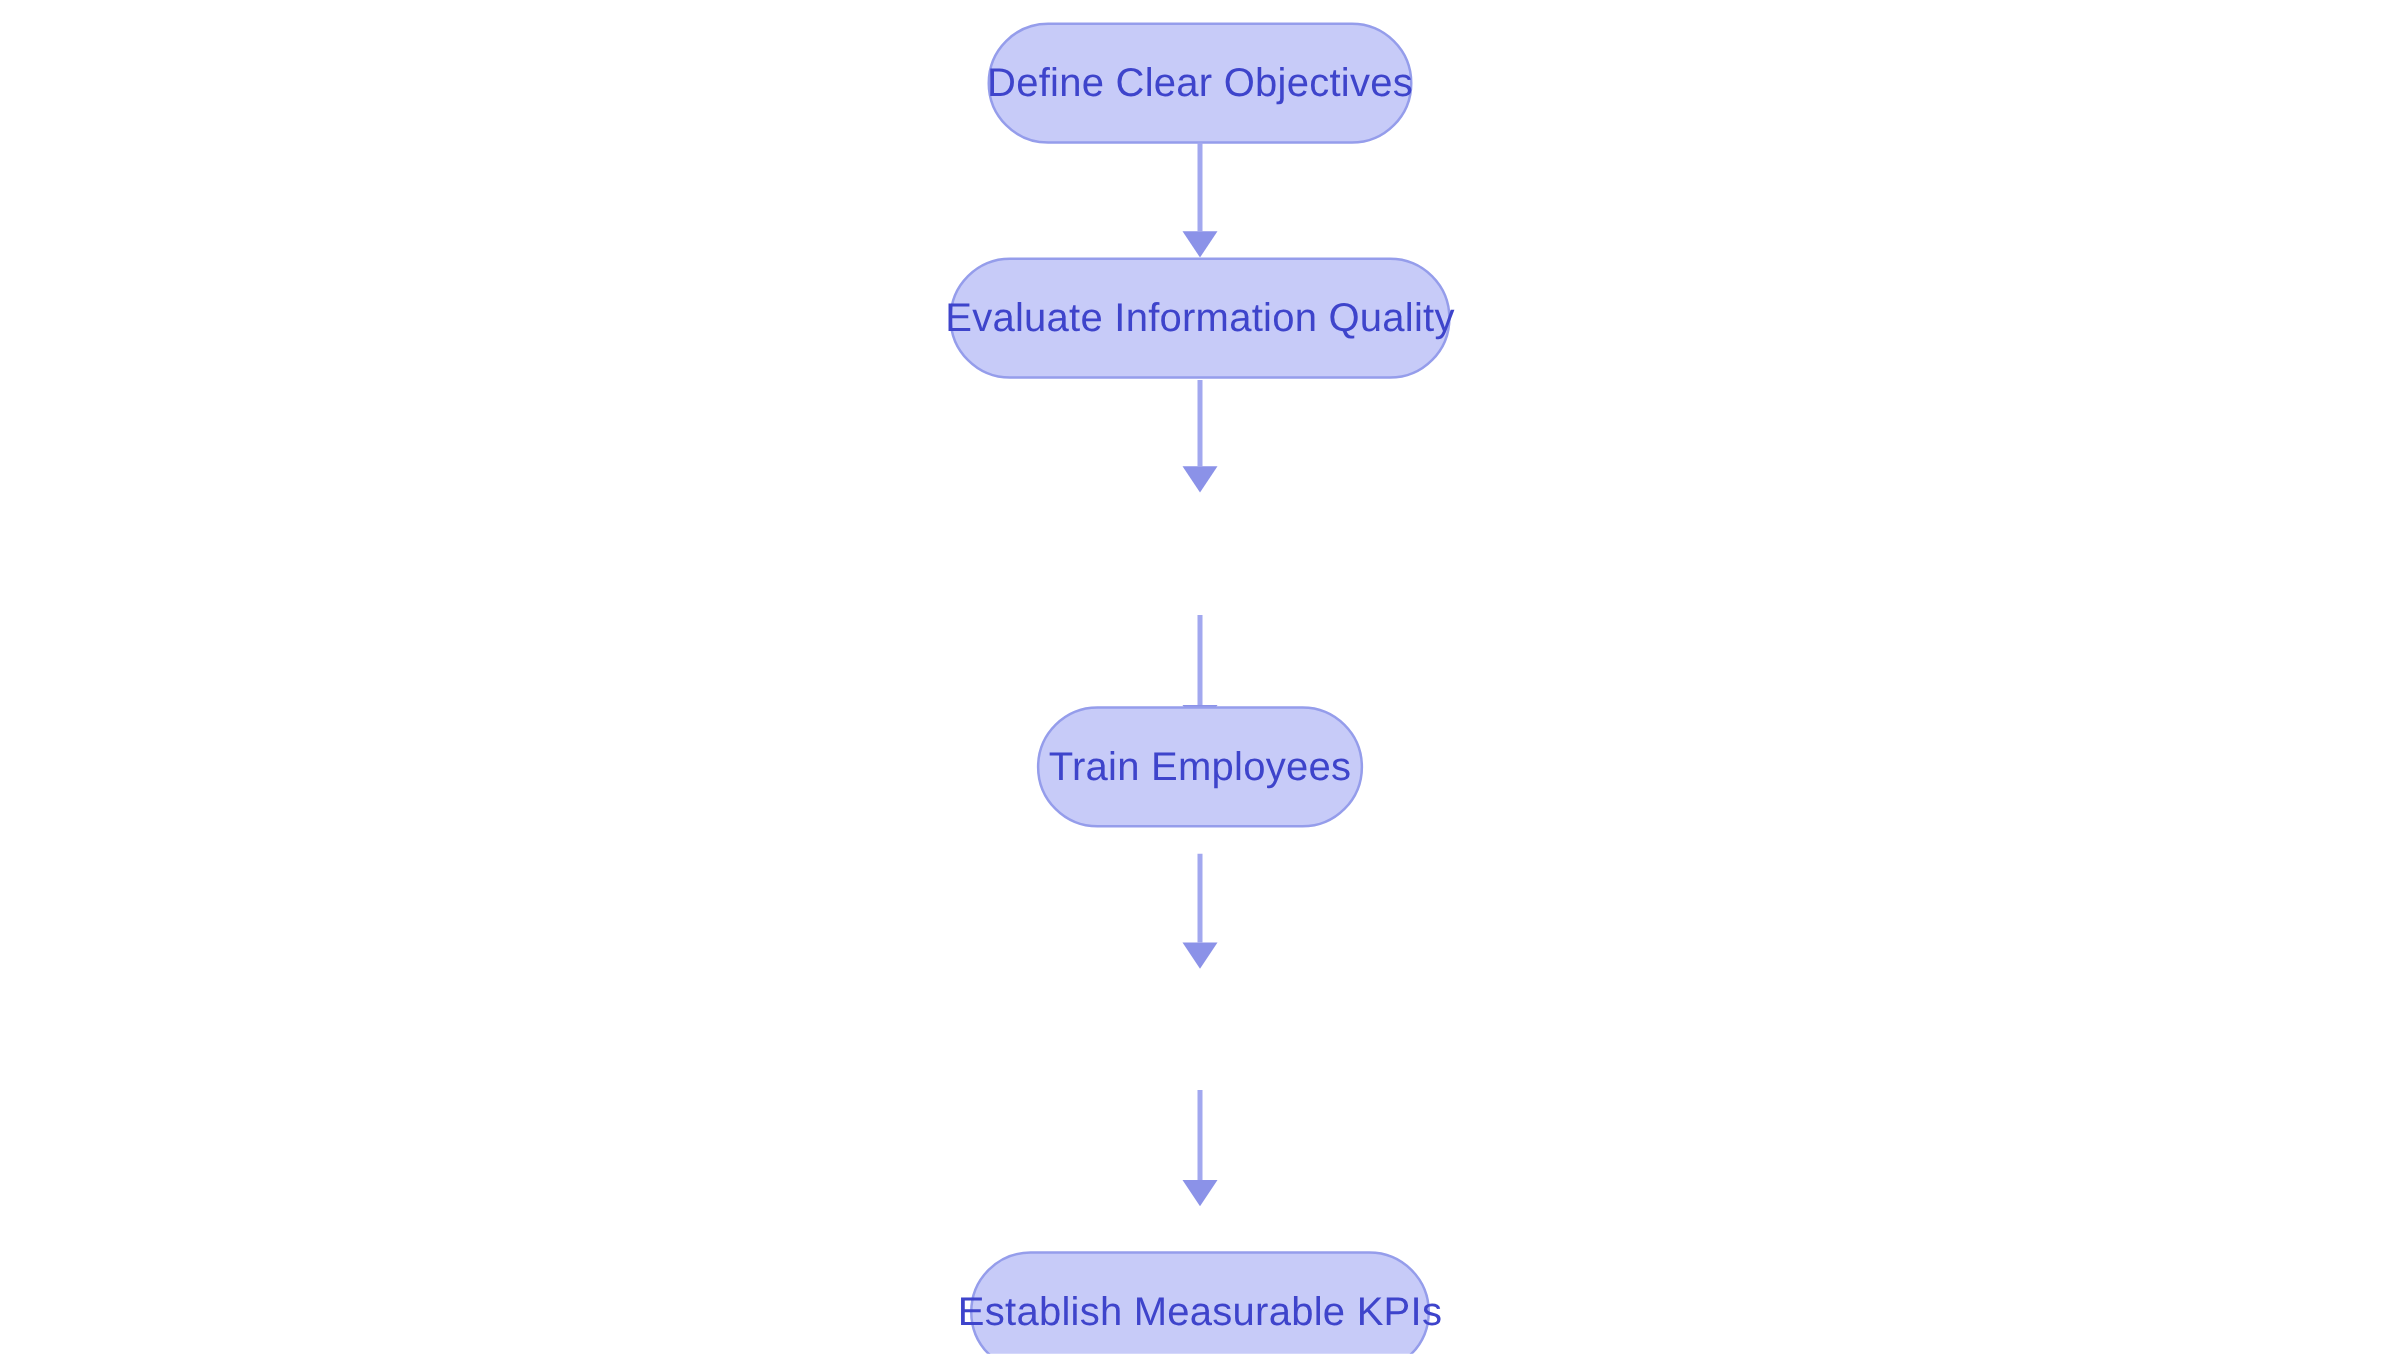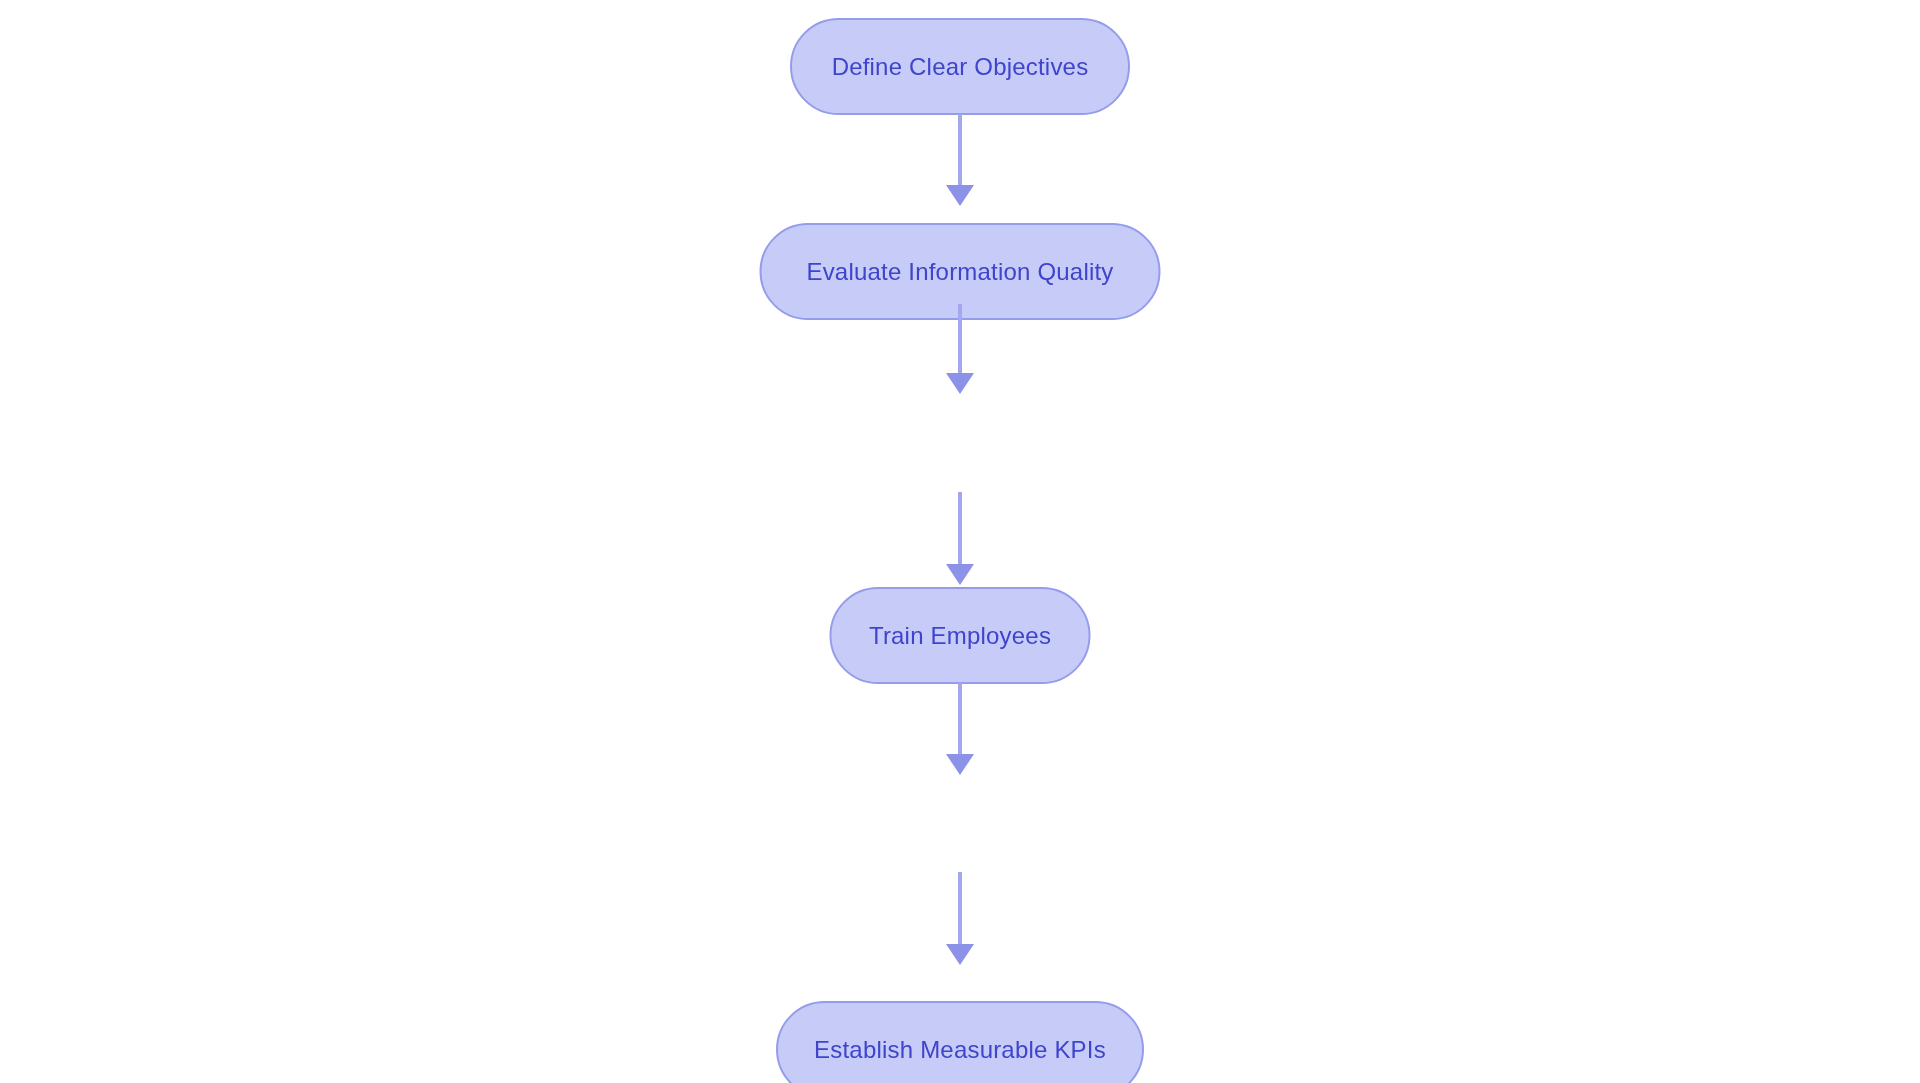--- a/index.html
+++ b/index.html
@@ -29,29 +29,29 @@
     left: 50%;
     transform: translateX(-50%);
     height: 97px;
     border-radius: 48.5px;
     background: var(--node-fill);
     border: 2px solid var(--node-border);
     display: flex;
     align-items: center;
     justify-content: center;
     color: var(--node-text);
-    font-size: 24px;
+    font-size: 32px;
     font-weight: 400;
     letter-spacing: 0.2px;
     white-space: nowrap;
   }
   .n0 { top: 18px;  width: 340px; }
-  .n1 { top: 223px; width: 401px; }
+  .n1 { top: 206px; width: 401px; }
   .n2 { top: 394px; width: 336px; }
-  .n3 { top: 587px; width: 261px; }
+  .n3 { top: 565px; width: 261px; }
   .n4 { top: 775px; width: 317px; }
   .n5 { top: 965px; width: 368px; margin-top: 36px; }
 
   .arrow-line {
     position: absolute;
     left: 958px;
     width: 4px;
     background: var(--arrow-line);
   }
   .a0 { top: 114px; height: 71px; }

